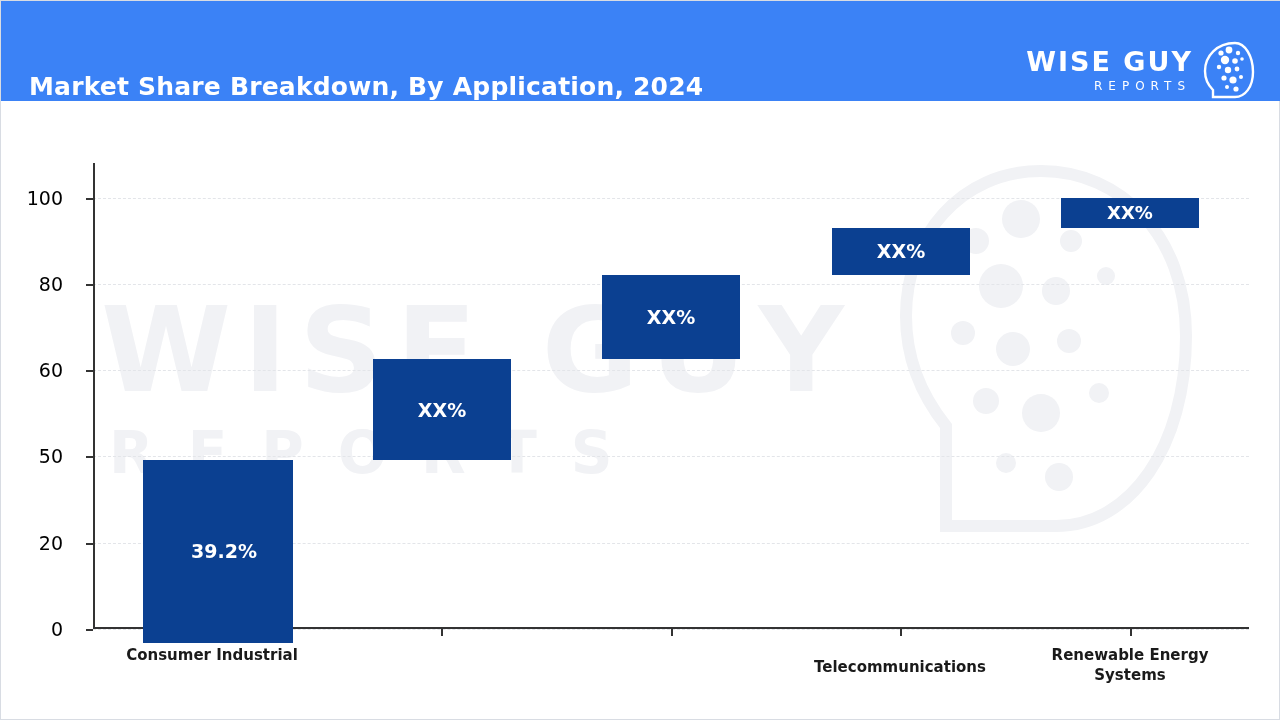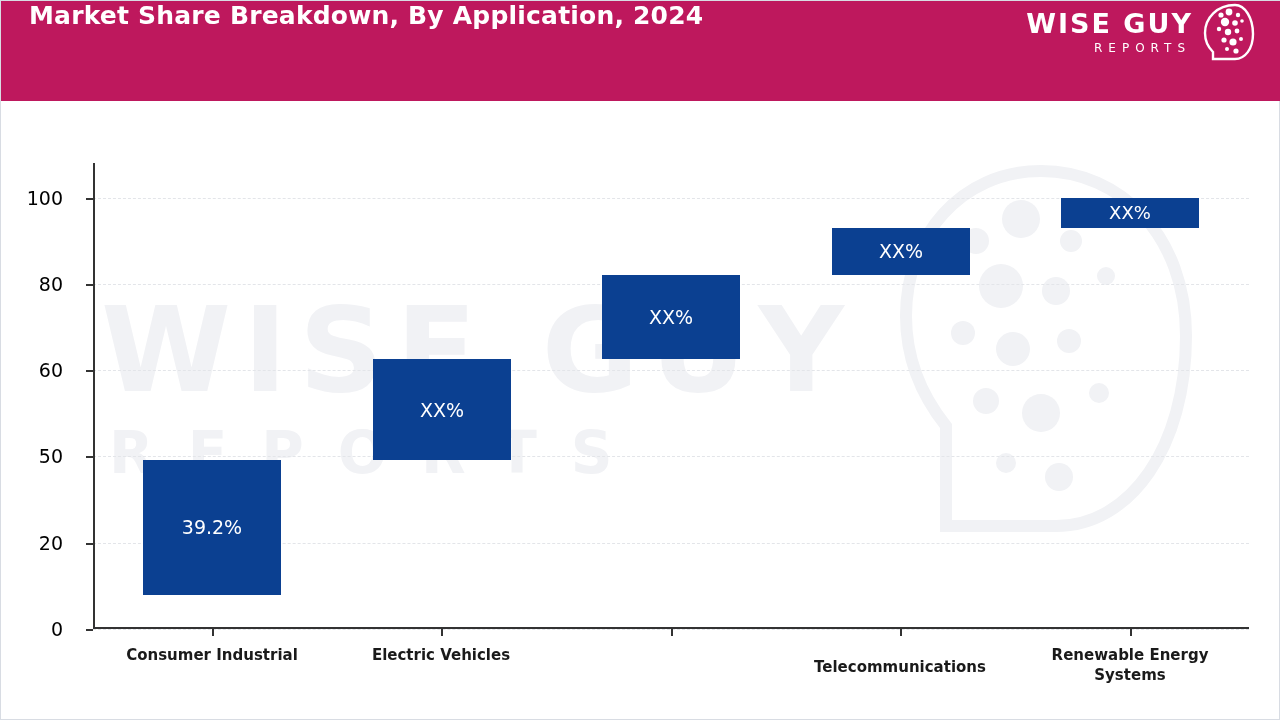--- a/index.html
+++ b/index.html
@@ -21,23 +21,23 @@
     border: 1px solid #d8dce3;
     background: #ffffff;
   }
   
   .header {
     position: absolute;
     left: 0;
     top: 0;
     width: 1280px;
     height: 100px;
-    background: #be185d;
+    background: #3b82f6;
     display: flex;
-    align-items: flex-start;
+    align-items: flex-end;
     justify-content: space-between;
     box-sizing: border-box;
     padding: 0 18px 0 28px;
   }
   .header-title {
     color: #ffffff;
     font-size: 25px;
     font-weight: bold;
     letter-spacing: 0.2px;
     white-space: nowrap;
@@ -164,21 +164,21 @@
   .bar {
     position: absolute;
     background: #0b4091;
     display: flex;
     align-items: center;
     justify-content: center;
   }
   .bar-label {
     color: #ffffff;
     font-size: 19px;
-    font-weight: normal;
+    font-weight: bold;
   }
   .bar-label.small {
     font-size: 18px;
   }
   .cat-label {
     position: absolute;
     text-align: center;
     font-size: 15px;
     font-weight: bold;
     color: #1a1a1a;
@@ -269,41 +269,38 @@
       <div class="ytick-label" style="top:207.1px">60</div>
       <div class="ytick-label" style="top:120.8px">80</div>
       <div class="ytick-label" style="top:34.5px">100</div>
 
       <div class="xtick" style="left:119px"></div>
       <div class="xtick" style="left:348px"></div>
       <div class="xtick" style="left:578px"></div>
       <div class="xtick" style="left:807px"></div>
       <div class="xtick" style="left:1037px"></div>
 
-      <div class="bar" style="left:50px;  width:138px; top:296.8px; height:135px;">
+      <div class="bar" style="left:50px;  width:138px; top:296.8px; height:183px;padding-left:12px;">
         <span class="bar-label">39.2%</span>
       </div>
       <div class="bar" style="left:280px; width:138px; top:196.3px; height:100.5px;">
         <span class="bar-label">XX%</span>
       </div>
       <div class="bar" style="left:509px; width:138px; top:112.2px; height:84.1px;">
         <span class="bar-label">XX%</span>
       </div>
       <div class="bar" style="left:739px; width:138px; top:64.7px; height:47.5px;">
         <span class="bar-label">XX%</span>
       </div>
       <div class="bar" style="left:968px; width:138px; top:34.5px; height:30.2px;">
         <span class="bar-label small">XX%</span>
       </div>
 
       <div class="cat-label" style="left:119px;  top:482px; width:190px;">
         <div>Consumer Industrial</div>
-      </div>
-      <div class="cat-label" style="left:348px;  top:482px; width:200px;">
-        <div>Electric Vehicles</div>
       </div>
       <div class="cat-label" style="left:807px;  top:494px; width:230px;">
         <div>Telecommunications</div>
       </div>
       <div class="cat-label" style="left:1037px; top:482px; width:190px;">
         <div>Renewable Energy Systems</div>
       </div>
     </div>
   </div>
 </div>

